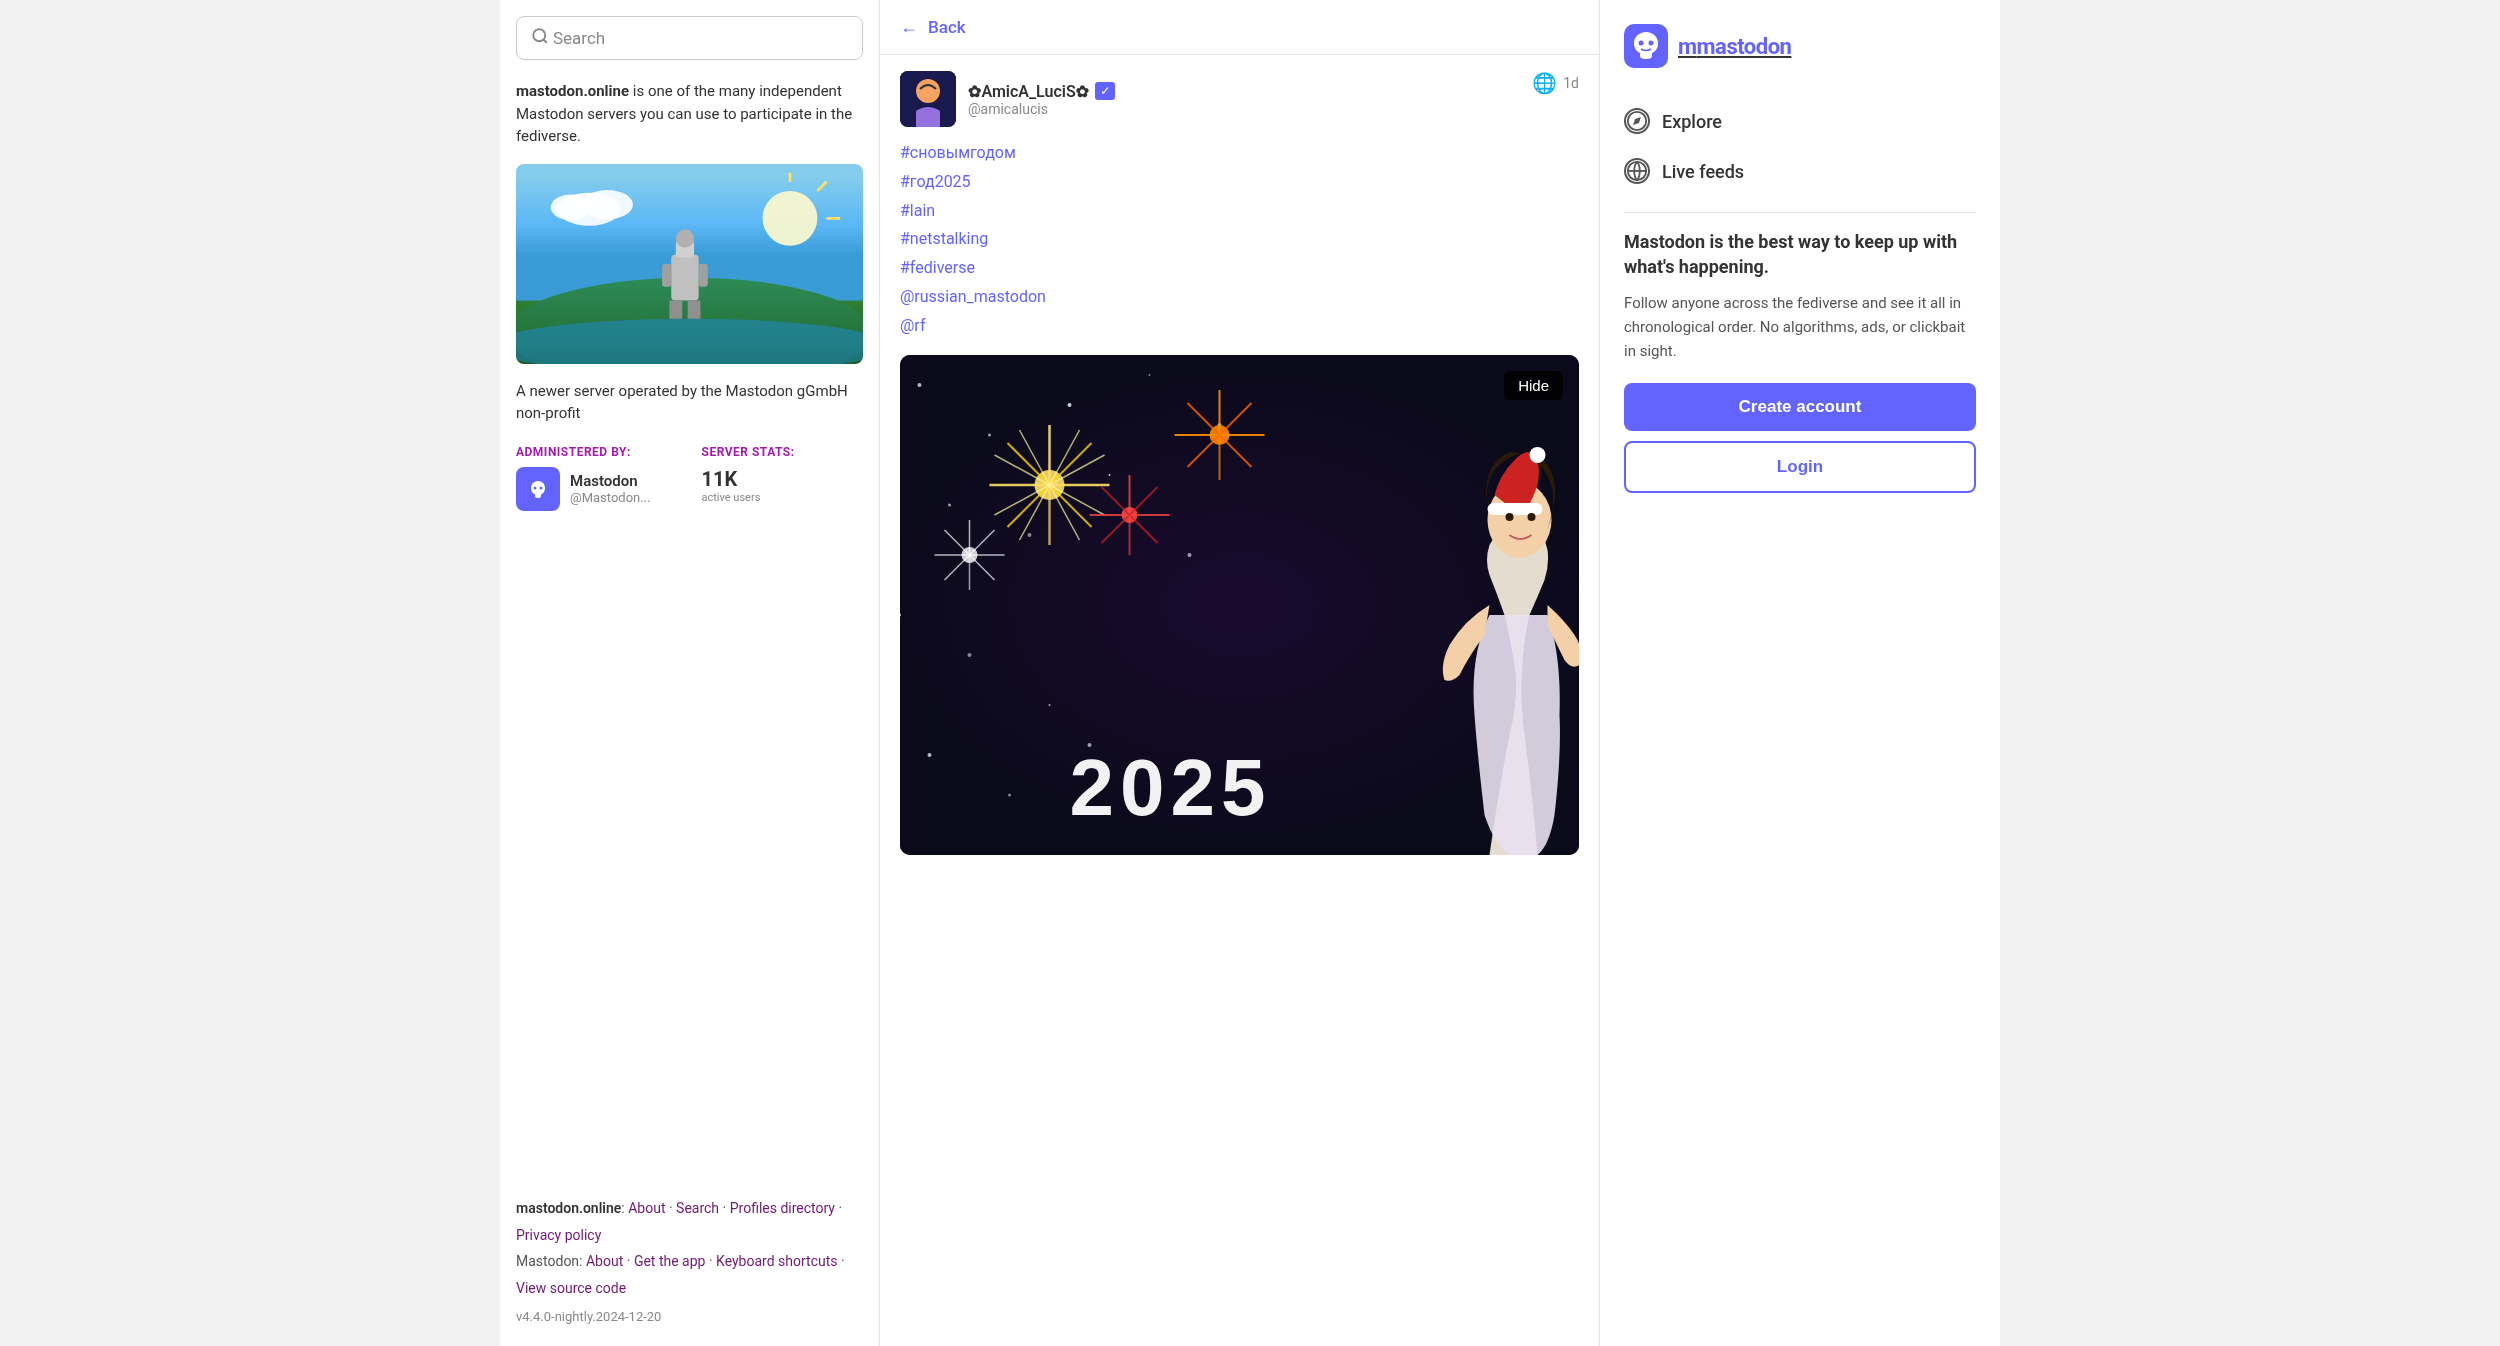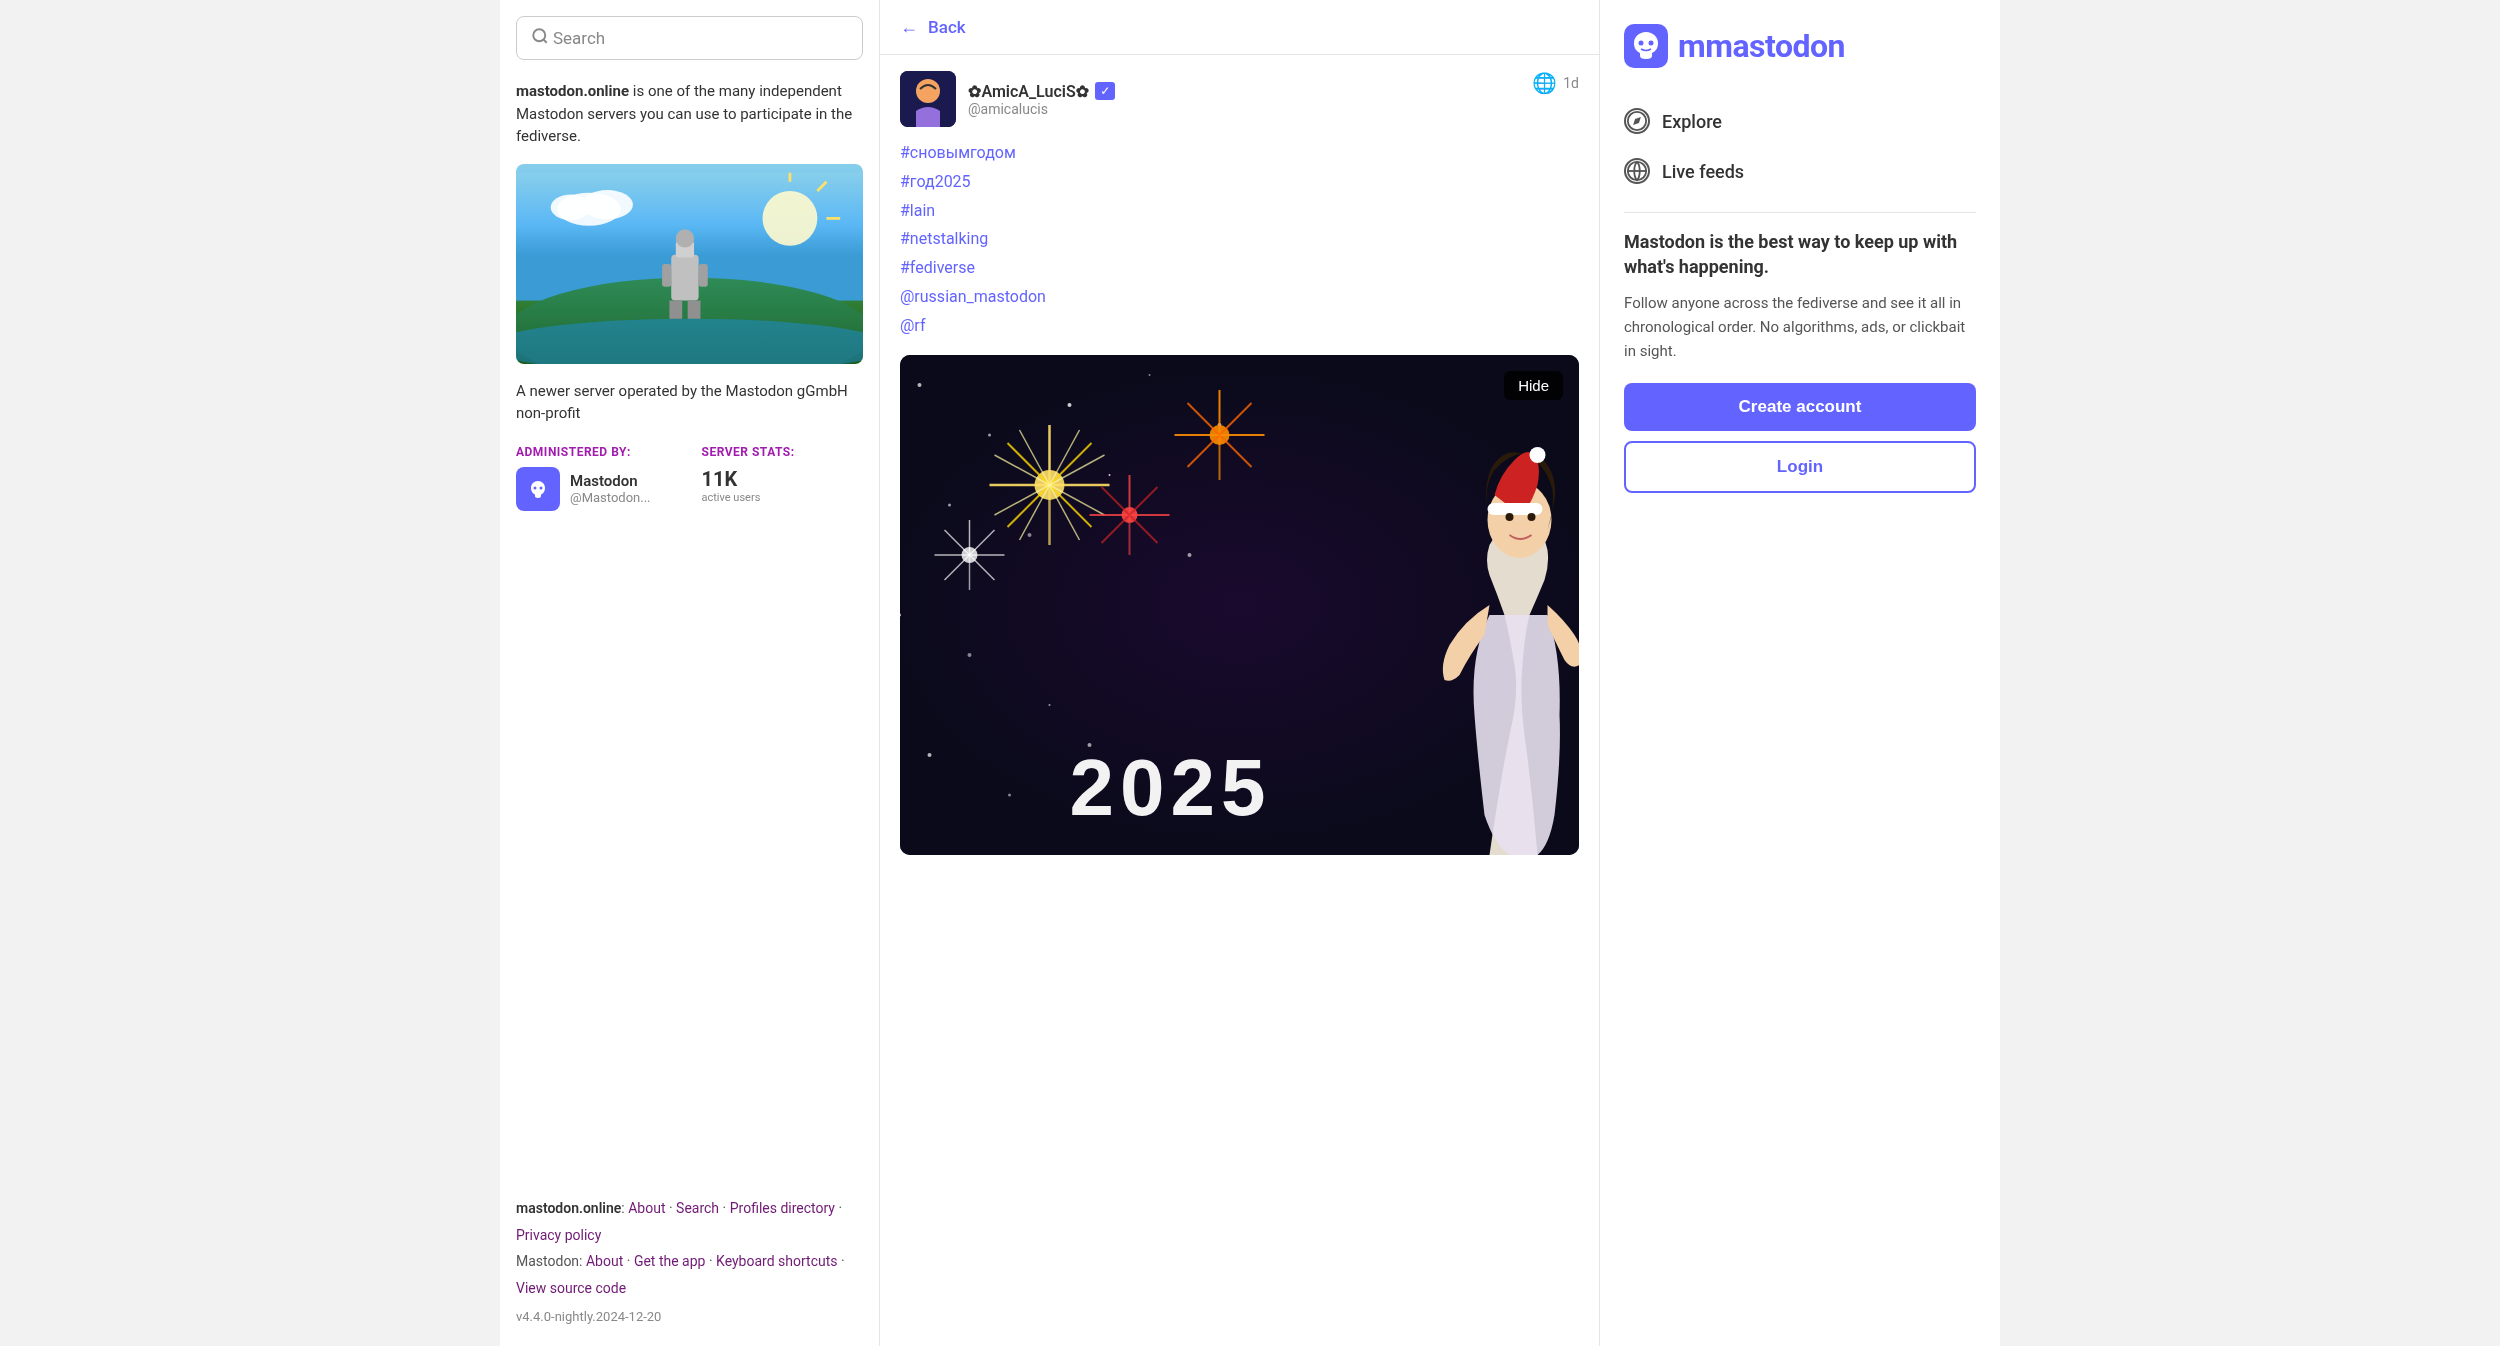--- a/index.html
+++ b/index.html
@@ -286,24 +286,25 @@
       display: flex;
       align-items: center;
       gap: 10px;
       margin-bottom: 28px;
     }
     .logo-icon {
       width: 44px;
       height: 44px;
     }
     .logo-text {
-      font-size: 32px;
+      font-size: 22px;
       font-weight: 700;
       color: #333;
       letter-spacing: -0.5px;
+      text-decoration: underline;
     }
     .logo-text span {
       color: #6364ff;
     }
     .nav-item {
       display: flex;
       align-items: center;
       gap: 12px;
       padding: 12px 0;
       cursor: pointer;

